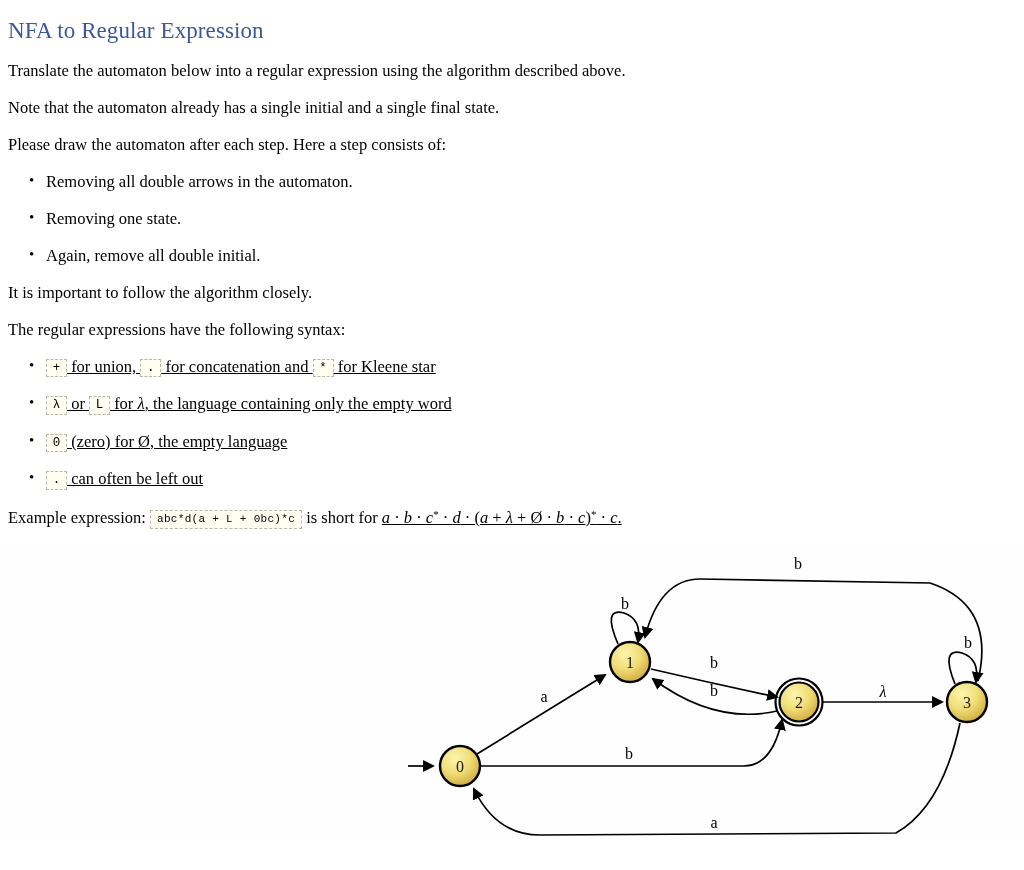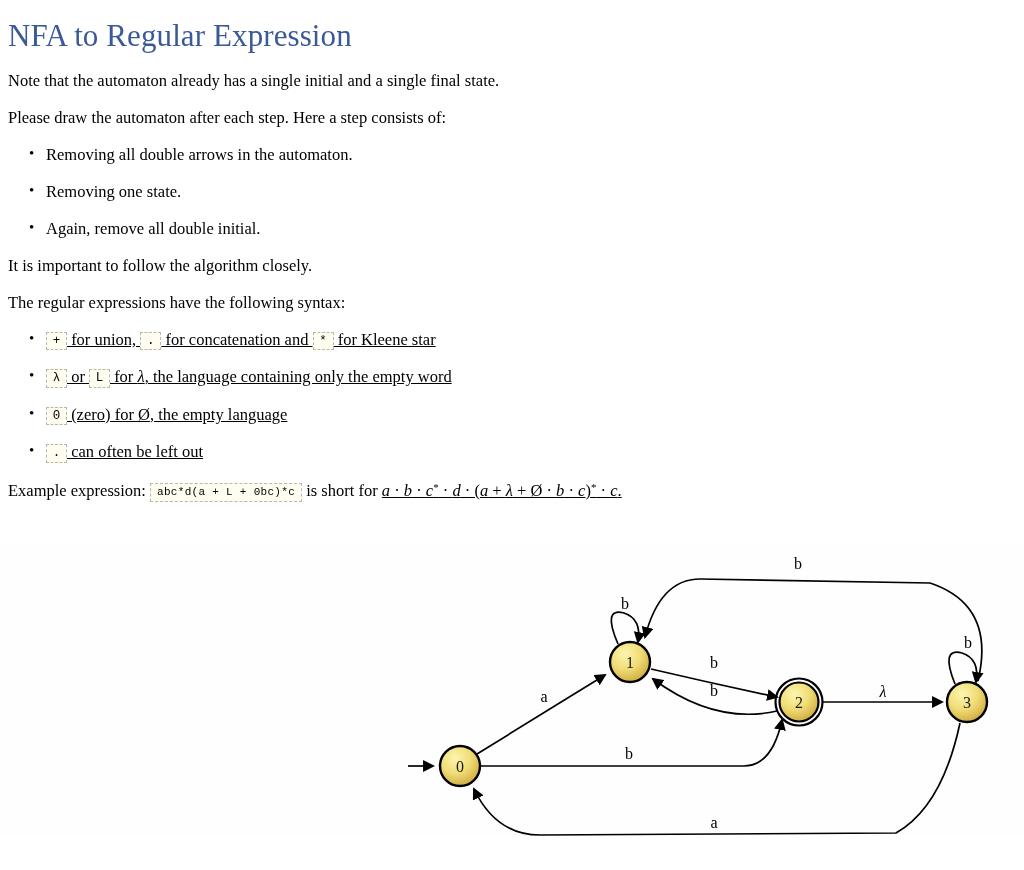--- a/index.html
+++ b/index.html
@@ -18,21 +18,21 @@
   .page {
     position: relative;
     width: 1024px;
     height: 870px;
   }
   .content {
     padding: 10px 8px 0 8px;
   }
   h1.page-title {
     font-family: "Liberation Serif", "DejaVu Serif", serif;
-    font-size: 31px;
+    font-size: 23px;
     font-weight: normal;
     color: #3b5998;
     margin: 8px 0 18px 0;
     letter-spacing: 0.1px;
   }
   p.para {
     font-size: 16.5px;
     line-height: 1.15;
     margin: 0 0 18px 0;
   }
@@ -130,20 +130,21 @@
 </style>
 </head>
 <body>
 
 <div class="page">
 
   <div class="content">
 
     <h1 class="page-title">NFA to Regular Expression</h1>
 
+    <p class="para">Translate the automaton below into a regular expression using the algorithm described above.</p>
 
     <p class="para">Note that the automaton already has a single initial and a single final state.</p>
 
     <p class="para"><span>Please draw the automaton after each step. Here a </span><b class="strong">step</b><span> consists of:</span></p>
 
     <ul class="bullets">
       <li><span>Removing all double arrows in the automaton.</span></li>
       <li><span>Removing one state.</span></li>
       <li><span>Again, remove all double initial.</span></li>
     </ul>

